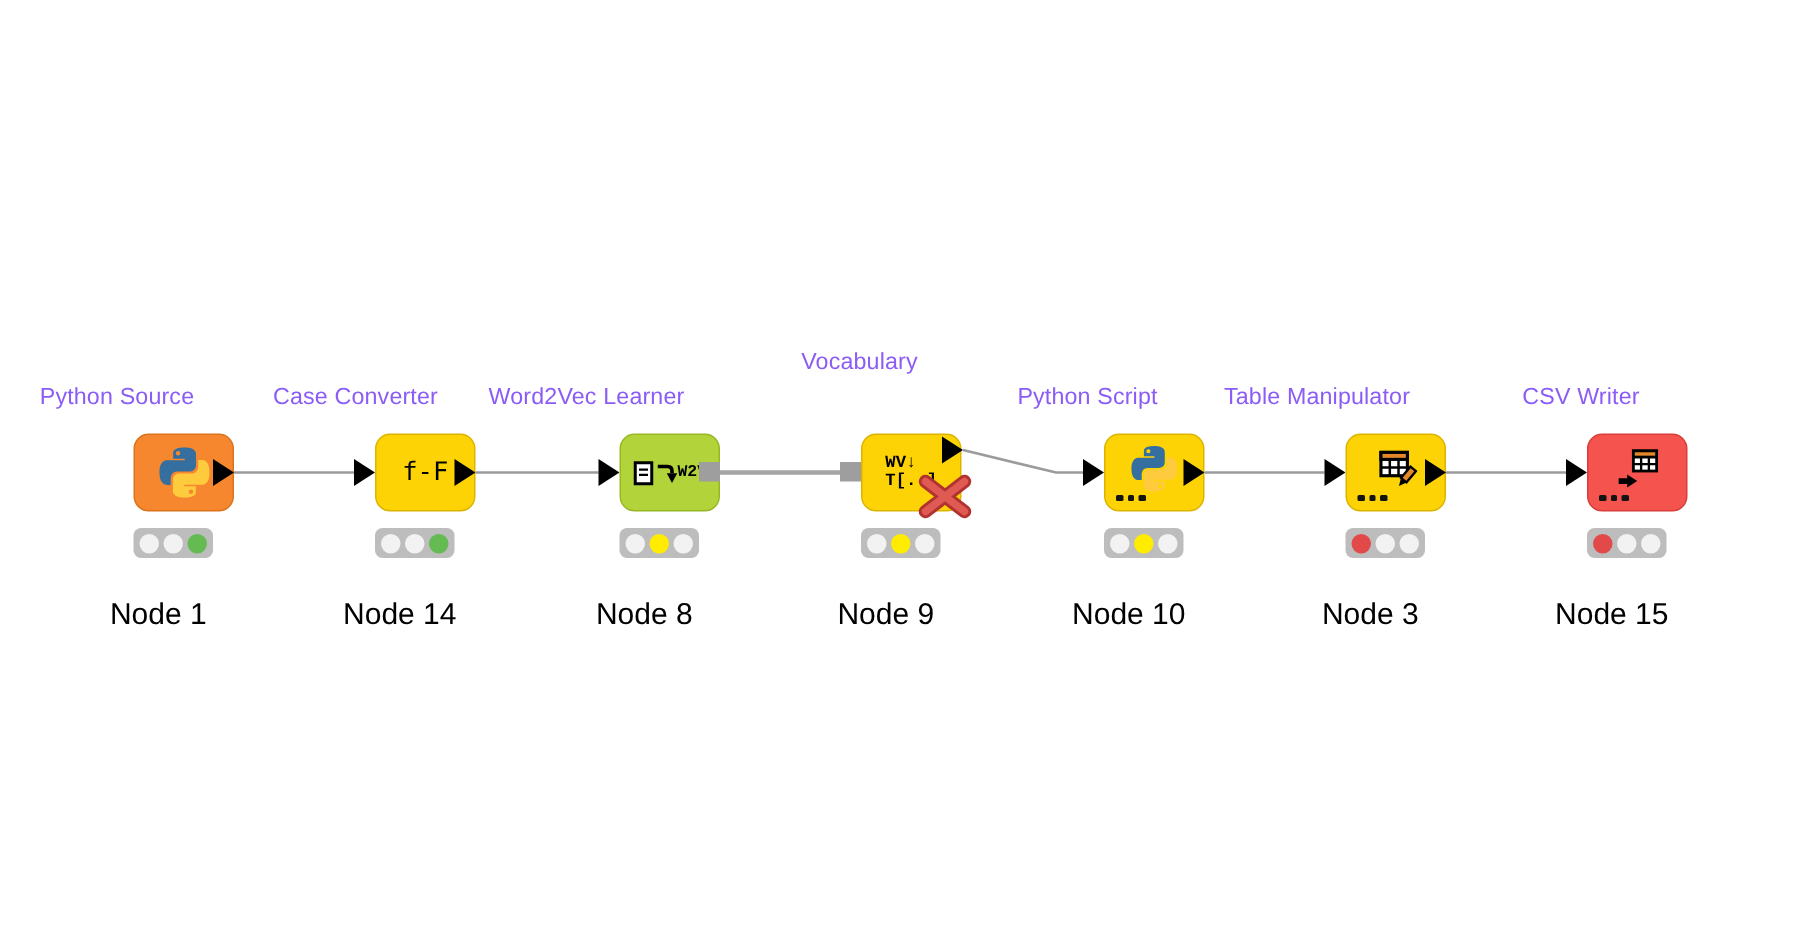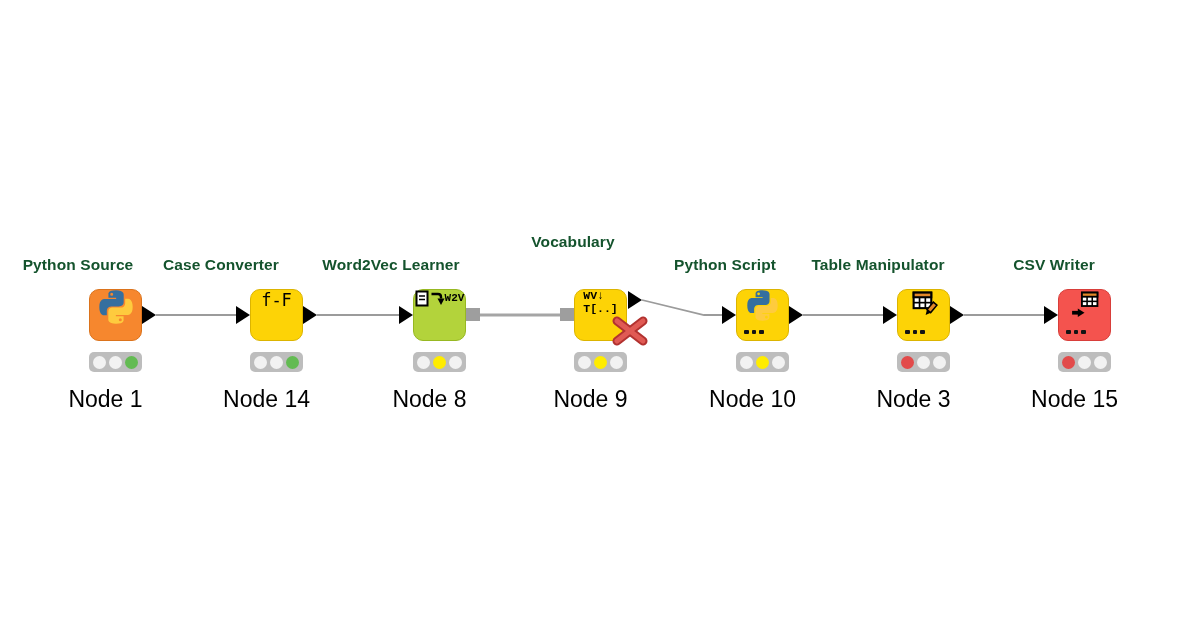--- a/index.html
+++ b/index.html
@@ -1,43 +1,43 @@
 <!DOCTYPE html>
 <html><head>
 <meta charset="utf-8">
 <style>
   html,body{margin:0;padding:0;background:#fff;}
   .canvas{position:relative;width:1200px;height:630px;background:#ffffff;overflow:hidden;
           font-family:"Liberation Sans",sans-serif;}
   .wires{position:absolute;left:0;top:0;width:1200px;height:630px;}
 
   .ntitle{position:absolute;top:256px;width:200px;text-align:center;
-          font-size:15.5px;font-weight:700;color:#14532d;letter-spacing:.1px;}
+          font-size:15.5px;font-weight:400;color:#8b5cf6;letter-spacing:.1px;}
   .ntitle.two{top:228px;line-height:27.5px;}
 
-  .node{position:absolute;top:289px;width:53px;height:52px;border-radius:10px;
-        display:flex;align-items:flex-start;justify-content:center;box-sizing:border-box;}
+  .node{position:absolute;top:289px;width:67px;height:52px;border-radius:10px;
+        display:flex;align-items:center;justify-content:center;box-sizing:border-box;}
   .c-orange{background:#F6872E;border:1px solid #db731c;}
   .c-yellow{background:#FDD306;border:1px solid #dcb400;}
   .c-green {background:#B3D33B;border:1px solid #97b822;}
   .c-red   {background:#F4534E;border:1px solid #d83e3a;}
 
   .tri{position:absolute;width:0;height:0;border-style:solid;
        border-width:9px 0 9px 14px;border-color:transparent transparent transparent #000;}
   .sq{position:absolute;width:14px;height:13px;background:#9E9E9E;}
 
   .traffic{position:absolute;top:352px;width:53px;height:20px;background:#BDBDBD;border-radius:5px;}
   .traffic i{position:absolute;top:3.5px;width:13px;height:13px;border-radius:50%;background:#F2F2F2;}
   .traffic i.c1{left:4px;} .traffic i.c2{left:20px;} .traffic i.c3{left:36px;}
   .traffic[data-state="green"]  i.c3{background:#63BB52;}
   .traffic[data-state="yellow"] i.c2{background:#FFEC00;}
   .traffic[data-state="red"]    i.c1{background:#E24A4A;}
 
-  .nlabel{position:absolute;top:386px;width:133px;text-align:center;
-          font-size:23px;color:#000;}
+  .nlabel{position:absolute;top:399px;width:133px;text-align:center;
+          font-size:20px;color:#000;}
 
   .icon-mono{font-family:Liberation Mono, monospace;color:#000;}
   .ff-text{font-family:"DejaVu Sans Mono",monospace;font-size:17px;font-weight:500;color:#000;}
   .w2v-wrap{display:flex;align-items:center;line-height:1;}
   .w2v-t{font-size:11px;font-weight:700;margin-top:0px;}
   .ve-lines{font-size:11.5px;font-weight:700;line-height:12.5px;text-align:left;}
   .dots{position:absolute;left:7px;bottom:6px;display:flex;gap:3px;}
   .dots b{width:4.5px;height:4.5px;background:#141414;border-radius:1px;}
   .xmark{position:absolute;left:610px;top:316px;}
 </style>
@@ -66,21 +66,21 @@
     <div class="tri" style="left:142px;top:306px"></div>
     <div class="traffic" style="left:89px" data-state="green">
         <i class="c1"></i>
         <i class="c2"></i>
         <i class="c3"></i>
       </div>
     <div class="nlabel" style="left:39px">Node 1</div>
   </div>
 
   <div>
-    <div class="ntitle" style="left:121px">Case Converter</div>
+    <div class="ntitle" style="left:137px">Case Converter</div>
     <div class="tri" style="left:236px;top:306px"></div>
     <div class="node c-yellow" style="left:250px">
       <span class="ff-text">f-F</span>
     </div>
     <div class="tri" style="left:303px;top:306px"></div>
     <div class="traffic" style="left:250px" data-state="green">
         <i class="c1"></i>
         <i class="c2"></i>
         <i class="c3"></i>
       </div>

